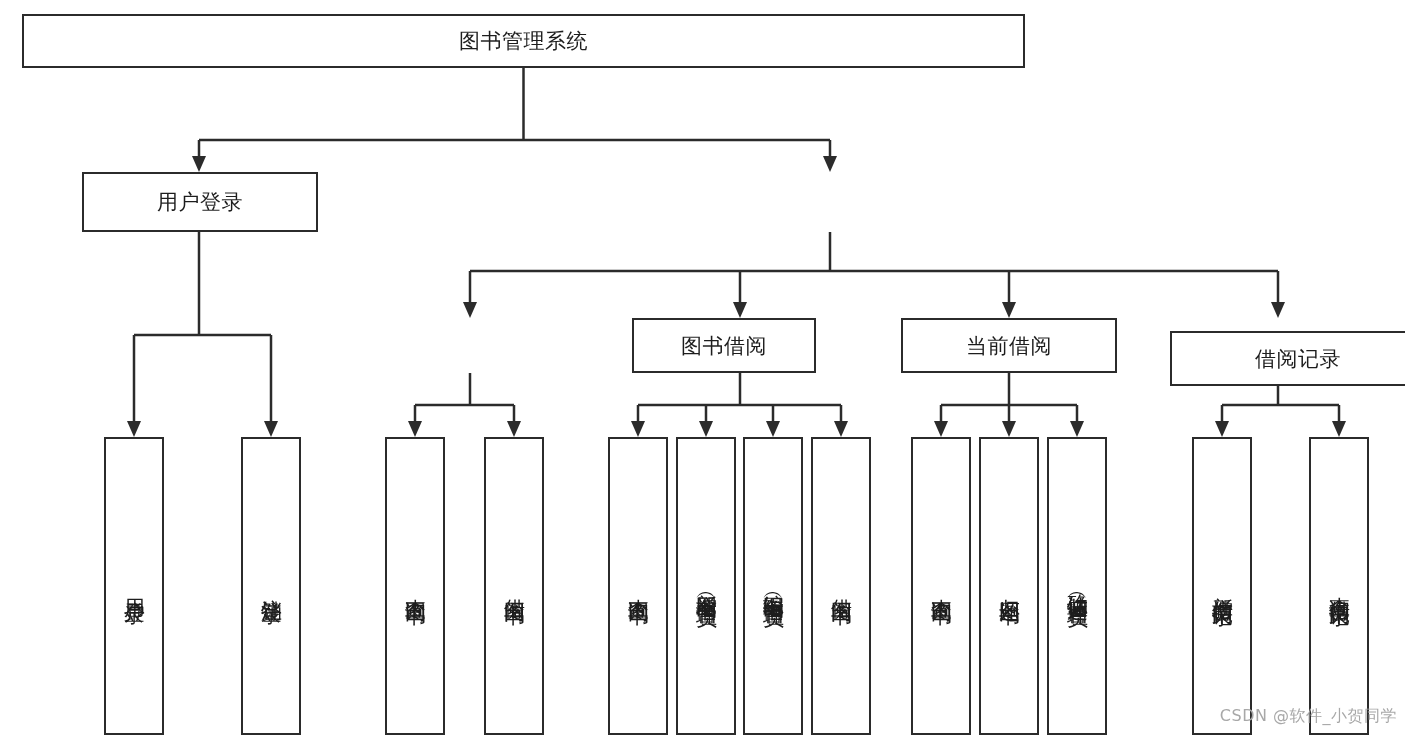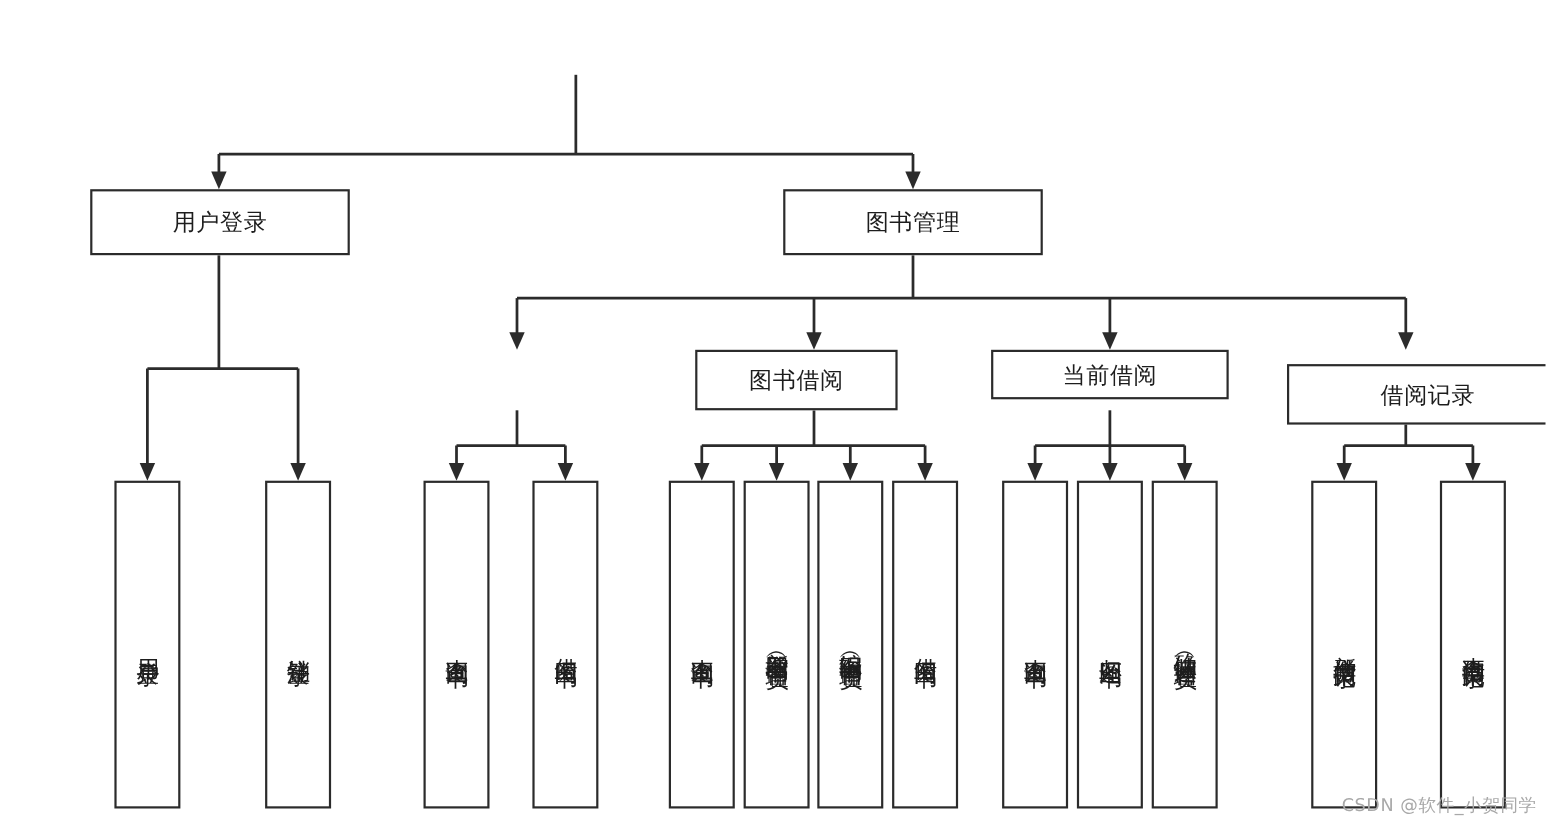--- a/index.html
+++ b/index.html
@@ -40,21 +40,21 @@
     writing-mode: vertical-rl;
     text-orientation: upright;
     font-size: 21px;
     letter-spacing: 2px;
     line-height: 1;
     white-space: nowrap;
   }
   .watermark {
     position: absolute;
     right: 8px;
-    bottom: 4px;
+    bottom: 20px;
     font-size: 16px;
     color: #a8a8a8;
     letter-spacing: 0.5px;
     white-space: nowrap;
     pointer-events: none;
   }
   svg.links {
     position: absolute;
     left: 0;
     top: 0;
@@ -134,26 +134,26 @@
     <polygon points="1070,421 1084,421 1077,437"></polygon>
 
     <line x1="1278" y1="373" x2="1278" y2="405"></line>
     <line x1="1222" y1="405" x2="1339" y2="405"></line>
     <line x1="1222" y1="405" x2="1222" y2="423"></line>
     <polygon points="1215,421 1229,421 1222,437"></polygon>
     <line x1="1339" y1="405" x2="1339" y2="423"></line>
     <polygon points="1332,421 1346,421 1339,437"></polygon>
   </svg>
 
+  <div class="node-box node-h" style="left:22px; top:14px; width:1003px; height:54px;">图书管理系统</div>
 
   <div class="node-box node-h" style="left:82px; top:172px; width:236px; height:60px;">用户登录</div>
-  <div class="node-box node-h" style="left:712px; top:172px; width:236px; height:60px;">图书管理</div>
 
   <div class="node-box node-h" style="left:632px; top:318px; width:184px; height:55px;">图书借阅</div>
-  <div class="node-box node-h" style="left:901px; top:318px; width:216px; height:45px;">当前借阅</div>
+  <div class="node-box node-h" style="left:901px; top:318px; width:216px; height:55px;">当前借阅</div>
   <div class="node-box node-h" style="left:1170px; top:331px; width:256px; height:55px;">借阅记录</div>
 
   <div class="node-box node-v" style="left:104px; top:437px; width:60px; height:298px;">用户登录</div>
   <div class="node-box node-v" style="left:241px; top:437px; width:60px; height:298px;">注销登录</div>
 
   <div class="node-box node-v" style="left:385px; top:437px; width:60px; height:298px;">查询图书</div>
   <div class="node-box node-v" style="left:484px; top:437px; width:60px; height:298px;">借阅图书</div>
 
   <div class="node-box node-v" style="left:608px; top:437px; width:60px; height:298px;">查询图书</div>
   <div class="node-box node-v" style="left:676px; top:437px; width:60px; height:298px;">新增图书（管理员）</div>

